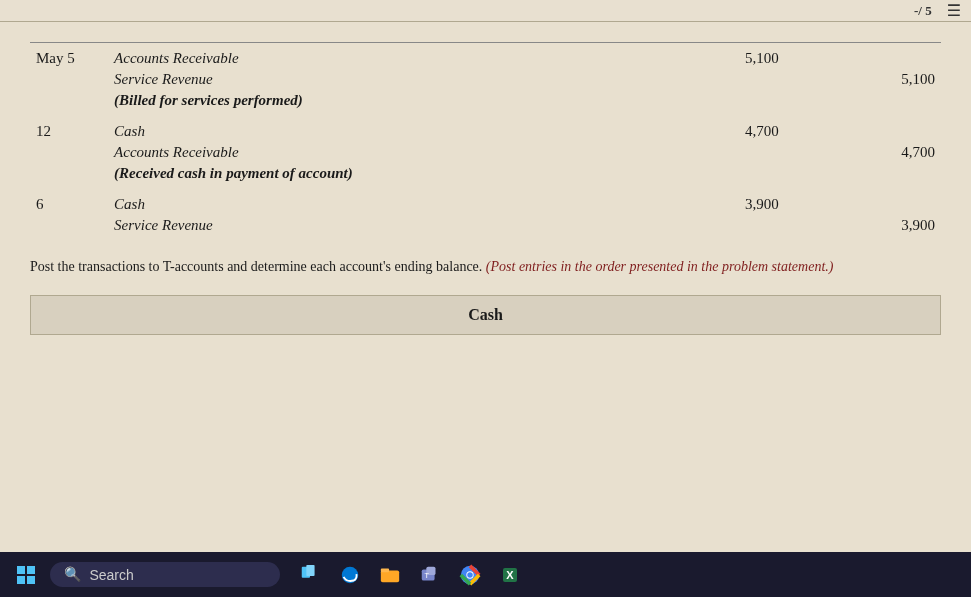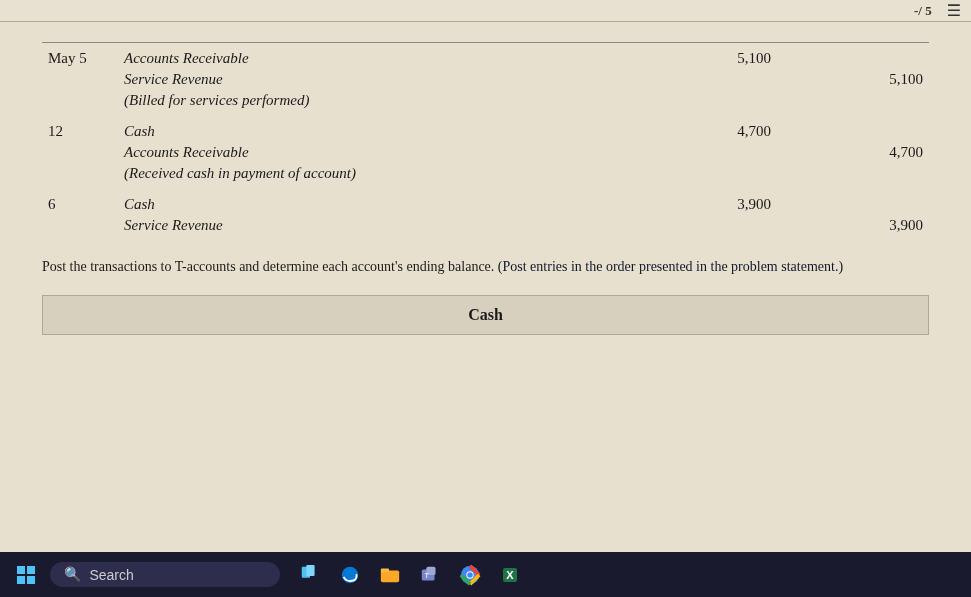--- a/index.html
+++ b/index.html
@@ -42,21 +42,21 @@
     }
 
     
     .main-content {
       position: absolute;
       top: 22px;
       left: 0;
       right: 0;
       bottom: 45px;
       background: #e8e0cf;
-      padding: 20px 42px;
+      padding: 20px 30px;
       overflow-y: auto;
     }
 
     
     .journal-table {
       width: 100%;
       border-collapse: collapse;
     }
 
     .journal-table td {
@@ -65,39 +65,40 @@
       color: #1a1a1a;
       vertical-align: top;
     }
 
     .date-col { width: 60px; }
     .account-col { width: 400px; font-style: italic; }
     .debit-col { width: 120px; text-align: right; padding-right: 30px; }
     .credit-col { width: 120px; text-align: right; padding-right: 30px; }
 
     .account-indent { padding-left: 30px; }
-    .account-indent2 { padding-left: 50px; font-style: italic; }
+    .account-indent2 { padding-left: 50px; font-style: italic; font-weight: bold; }
 
     
     .top-rule {
       border: none;
       border-top: 1px solid #888;
       margin-bottom: 5px;
     }
 
     
     .instruction-text {
       margin-top: 20px;
       font-size: 14px;
       color: #1a1a1a;
       line-height: 1.5;
     }
 
     .instruction-text .italic-orange {
-      color: #0f172a;
+      font-style: italic;
+      color: #7f1d1d;
       font-weight: normal;
     }
 
     
     .cash-section {
       margin-top: 18px;
       background: #d8d0bf;
       border: 1px solid #b0a890;
       padding: 10px 0;
       text-align: center;

